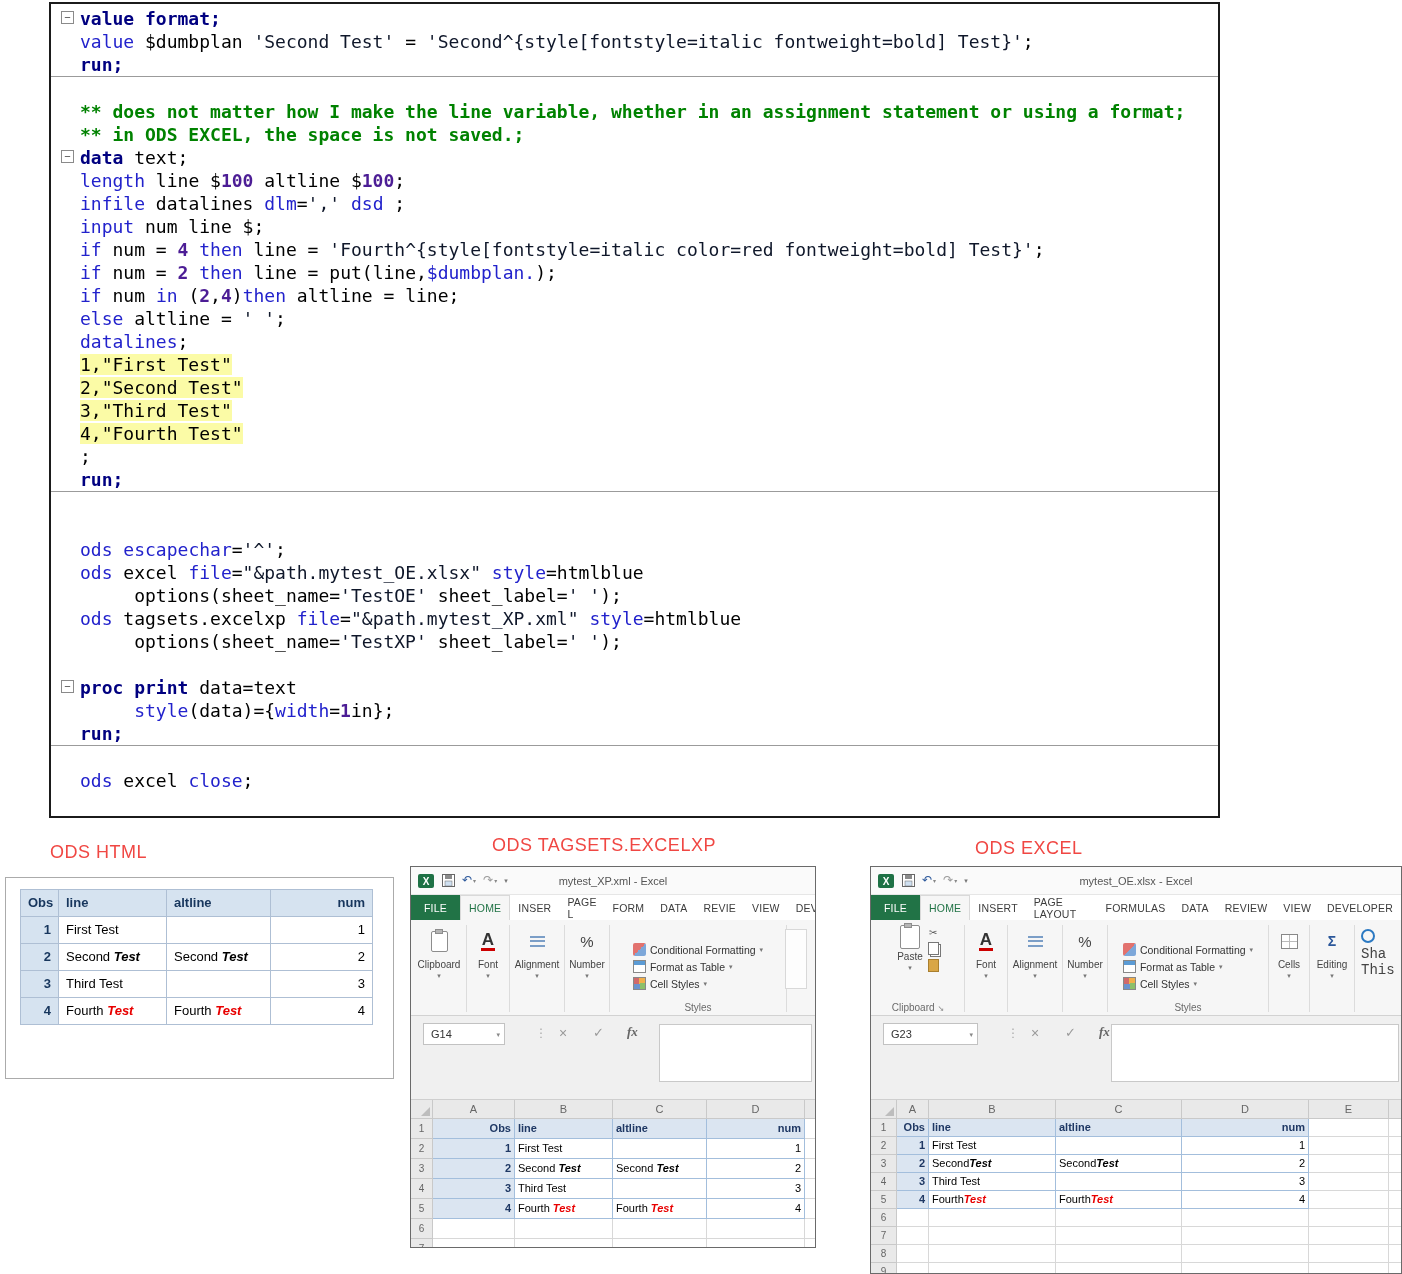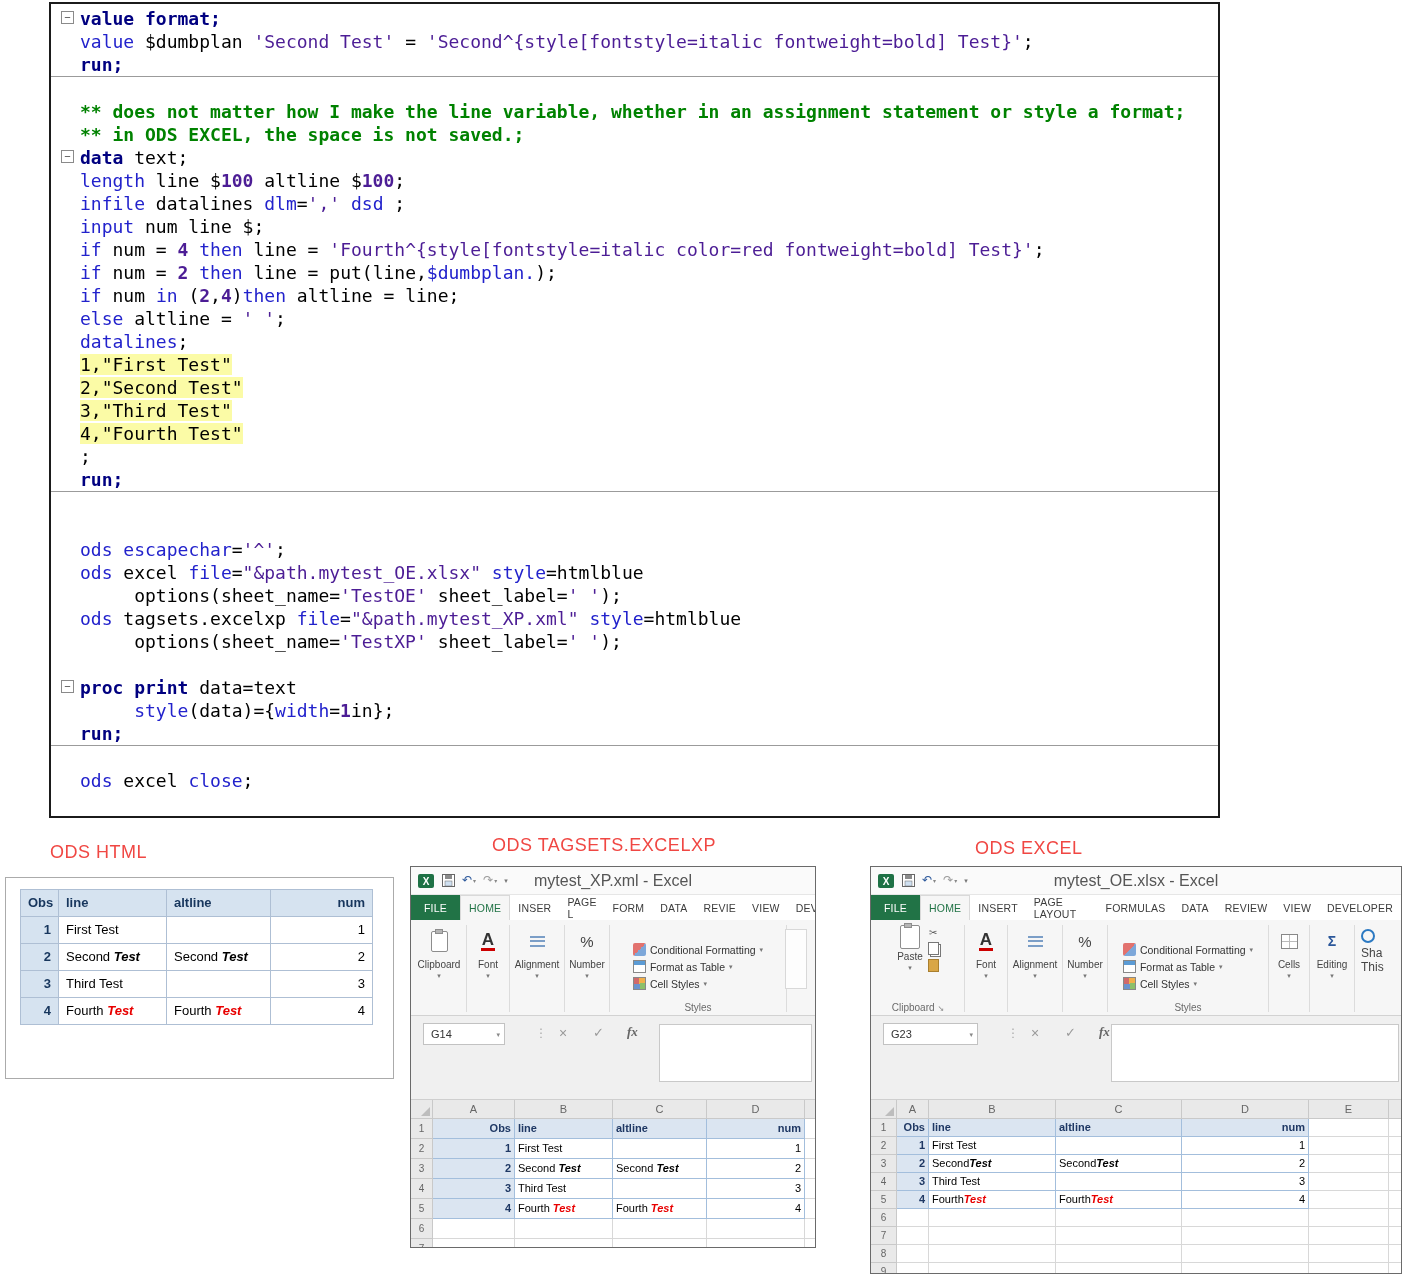--- a/index.html
+++ b/index.html
@@ -10,21 +10,21 @@
     box-sizing:border-box;padding-top:3px;font-family:"DejaVu Sans Mono","Liberation Mono",monospace;font-size:18px;overflow:hidden;}
   .code-line{position:relative;height:23px;line-height:23px;padding-left:29px;white-space:pre;}
   .segw{white-space:pre;}
   .segw.hl{background:#fbfba6;}
   .expand-box{position:absolute;left:10px;top:4px;width:13px;height:13px;border:1px solid #8a8a8a;background:#fff;
     color:#444;font-size:11px;line-height:11px;text-align:center;box-sizing:border-box;font-family:"Liberation Sans",sans-serif;}
   .code-divider{height:0;border-top:1px solid #9b9b9b;}
   .sg-p{color:#000;}
   .sg-k{color:#000080;font-weight:bold;}
   .sg-b{color:#2222cc;}
-  .sg-s{color:#4c1d95;}
+  .sg-s{color:#0f172a;}
   .sg-c{color:#008200;font-weight:bold;}
   .sg-n{color:#4c1d95;font-weight:bold;}
 
   
   .ods-label{position:absolute;color:#f04743;font-size:18px;letter-spacing:.5px;}
 
   
   #ods-html-panel{position:absolute;left:5px;top:877px;width:389px;height:202px;border:1px solid #ababab;background:#fff;
     box-sizing:border-box;padding:11px 0 0 14px;}
   #ods-html-table{display:inline-block;border-left:1px solid #aebfd4;border-top:1px solid #aebfd4;}
@@ -36,21 +36,21 @@
   .t-bi{font-weight:bold;font-style:italic;}
   .t-rbi{font-weight:bold;font-style:italic;color:#e80000;}
 
   
   .xl-window{position:absolute;background:#fff;border:1px solid #6a6a6a;box-sizing:border-box;overflow:hidden;}
   #xp-window{left:410px;top:866px;width:406px;height:382px;}
   #oe-window{left:870px;top:866px;width:532px;height:408px;}
 
   .xl-titlebar{height:27px;background:#fafafa;border-bottom:1px solid #e6e6e6;position:relative;display:flex;align-items:center;
     padding-left:7px;gap:7px;}
-  .xl-title{position:absolute;left:0;right:0;text-align:center;font-size:16px;color:#555;}
+  .xl-title{position:absolute;left:0;right:0;text-align:center;font-size:11px;color:#555;}
   .qat{position:relative;z-index:1;font-size:12px;color:#444;line-height:14px;}
   .qat .qcaret{font-size:6px;color:#888;margin-left:1px;vertical-align:middle;}
   .qat.redo{color:#9a9a9a;}
   .qat-more{font-size:7px;color:#777;}
   .xl-logo,.qat-save{position:relative;z-index:1;display:block;}
 
   .xl-tabs{height:25px;display:flex;background:#fff;align-items:stretch;}
   .xtab{font-size:10.5px;padding:0 8px;display:flex;align-items:center;color:#3c3c3c;letter-spacing:.2px;}
   .xtab.file{background:#217346;color:#fff;padding:0 13px;}
   .xtab.sel{color:#217346;background:#f6f6f6;border:1px solid #d9d9d9;border-bottom:none;}
@@ -62,21 +62,21 @@
   .cg{justify-content:flex-start;}
   .cg-icon-wrap{height:32px;display:flex;align-items:center;}
   .cg-label{font-size:10px;color:#444;margin-top:2px;white-space:nowrap;}
   .caret{font-size:7px;color:#777;margin-top:2px;}
   .rgroup-label{font-size:10px;color:#6a6a6a;margin-top:auto;padding-bottom:1px;white-space:nowrap;}
   .g-clip{width:54px;} .g-font{width:42px;} .g-align{width:54px;} .g-num{width:44px;}
   .g-styles{width:176px;align-items:center;}
   .oe .g-styles{width:160px;}
   .g-clipex{width:92px;} .g-cells{width:40px;} .g-edit{width:44px;}
   .g-share{width:40px;align-items:flex-start;padding-left:6px;overflow:hidden;}
-  .share-line{font-size:12px;color:#444;}
+  .share-line{font-size:14px;color:#444;font-family:Liberation Mono, monospace;}
   .styles-stack{display:flex;flex-direction:column;gap:4px;margin-top:18px;}
   .sbtn{display:flex;align-items:center;gap:4px;font-size:10.5px;color:#333;white-space:nowrap;}
   .sbtn .caret{margin:0;}
   .cutoff{width:18px;}
   .cut-box{width:20px;height:58px;background:#fdfdfd;border:1px solid #d8d8d8;margin-top:4px;}
 
   
   .i-clip{width:15px;height:19px;border:1px solid #8d8d8d;background:#fff;border-radius:2px;position:relative;display:block;}
   .i-clip::before{content:"";position:absolute;top:-3px;left:3px;width:6px;height:3px;background:#b5b5b5;border:1px solid #8d8d8d;}
   .i-clip.big{width:18px;height:22px;}
@@ -135,21 +135,21 @@
 
 <div id="stage">
 
   <div id="code-window">
     <div id="code-lines">
         <div class="code-line"><span class="expand-box">−</span><span class="segw"><span class="sg-k">value format</span><span class="sg-k">;</span></span></div>
         <div class="code-line"><span class="segw"><span class="sg-b">value</span><span class="sg-p"> $dumbplan </span><span class="sg-s">'Second Test'</span><span class="sg-p"> = </span><span class="sg-s">'Second^{style[fontstyle=italic fontweight=bold] Test}'</span><span class="sg-p">;</span></span></div>
         <div class="code-line"><span class="segw"><span class="sg-k">run</span><span class="sg-k">;</span></span></div>
         <div class="code-divider"></div>
         <div class="code-line"><span class="segw">&nbsp;</span></div>
-        <div class="code-line"><span class="segw"><span class="sg-c">** does not matter how I make the line variable, whether in an assignment statement or style a format;</span></span></div>
+        <div class="code-line"><span class="segw"><span class="sg-c">** does not matter how I make the line variable, whether in an assignment statement or using a format;</span></span></div>
         <div class="code-line"><span class="segw"><span class="sg-c">** in ODS EXCEL, the space is not saved.;</span></span></div>
         <div class="code-line"><span class="expand-box">−</span><span class="segw"><span class="sg-k">data</span><span class="sg-p"> text;</span></span></div>
         <div class="code-line"><span class="segw"><span class="sg-b">length</span><span class="sg-p"> line $</span><span class="sg-n">100</span><span class="sg-p"> altline $</span><span class="sg-n">100</span><span class="sg-p">;</span></span></div>
         <div class="code-line"><span class="segw"><span class="sg-b">infile</span><span class="sg-p"> datalines </span><span class="sg-b">dlm</span><span class="sg-p">=</span><span class="sg-s">','</span><span class="sg-p"> </span><span class="sg-b">dsd</span><span class="sg-p"> ;</span></span></div>
         <div class="code-line"><span class="segw"><span class="sg-b">input</span><span class="sg-p"> num line $;</span></span></div>
         <div class="code-line"><span class="segw"><span class="sg-b">if</span><span class="sg-p"> num = </span><span class="sg-n">4</span><span class="sg-p"> </span><span class="sg-b">then</span><span class="sg-p"> line = </span><span class="sg-s">'Fourth^{style[fontstyle=italic color=red fontweight=bold] Test}'</span><span class="sg-p">;</span></span></div>
         <div class="code-line"><span class="segw"><span class="sg-b">if</span><span class="sg-p"> num = </span><span class="sg-n">2</span><span class="sg-p"> </span><span class="sg-b">then</span><span class="sg-p"> line = put(line,</span><span class="sg-b">$dumbplan.</span><span class="sg-p">);</span></span></div>
         <div class="code-line"><span class="segw"><span class="sg-b">if</span><span class="sg-p"> num </span><span class="sg-b">in</span><span class="sg-p"> (</span><span class="sg-n">2</span><span class="sg-p">,</span><span class="sg-n">4</span><span class="sg-p">)</span><span class="sg-b">then</span><span class="sg-p"> altline = line;</span></span></div>
         <div class="code-line"><span class="segw"><span class="sg-b">else</span><span class="sg-p"> altline = </span><span class="sg-s">' '</span><span class="sg-p">;</span></span></div>
         <div class="code-line"><span class="segw"><span class="sg-b">datalines</span><span class="sg-p">;</span></span></div>

